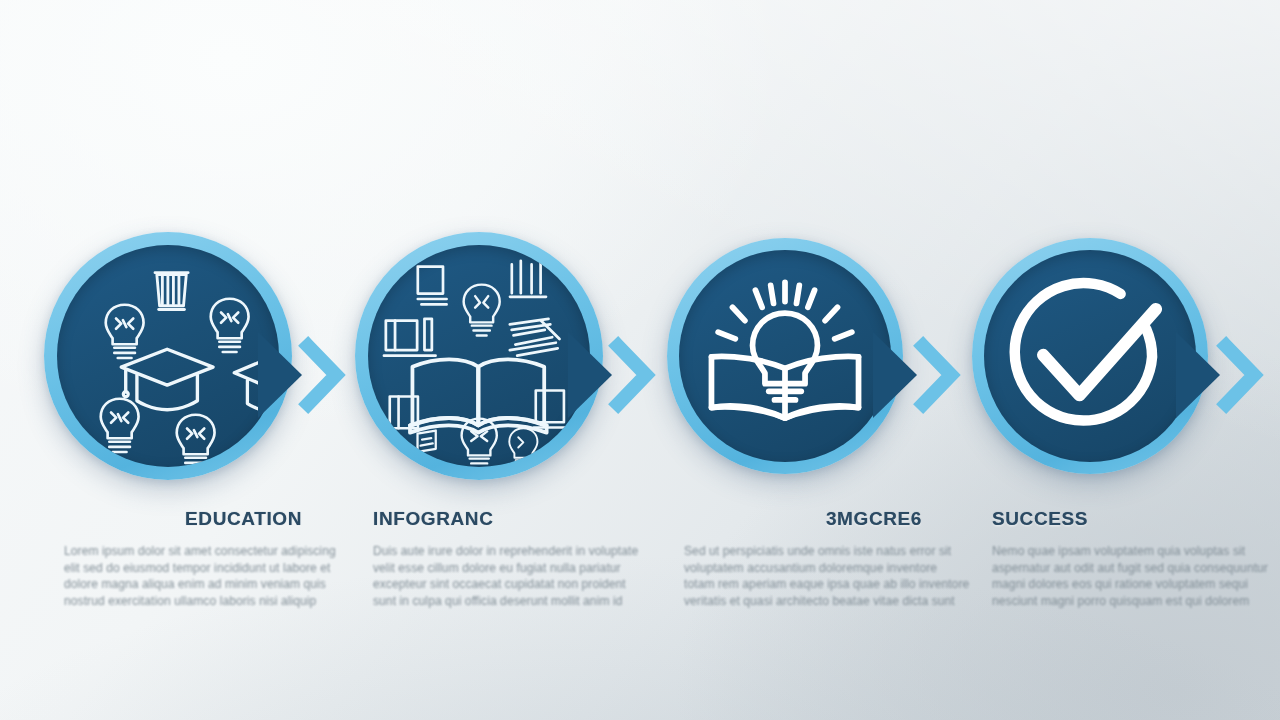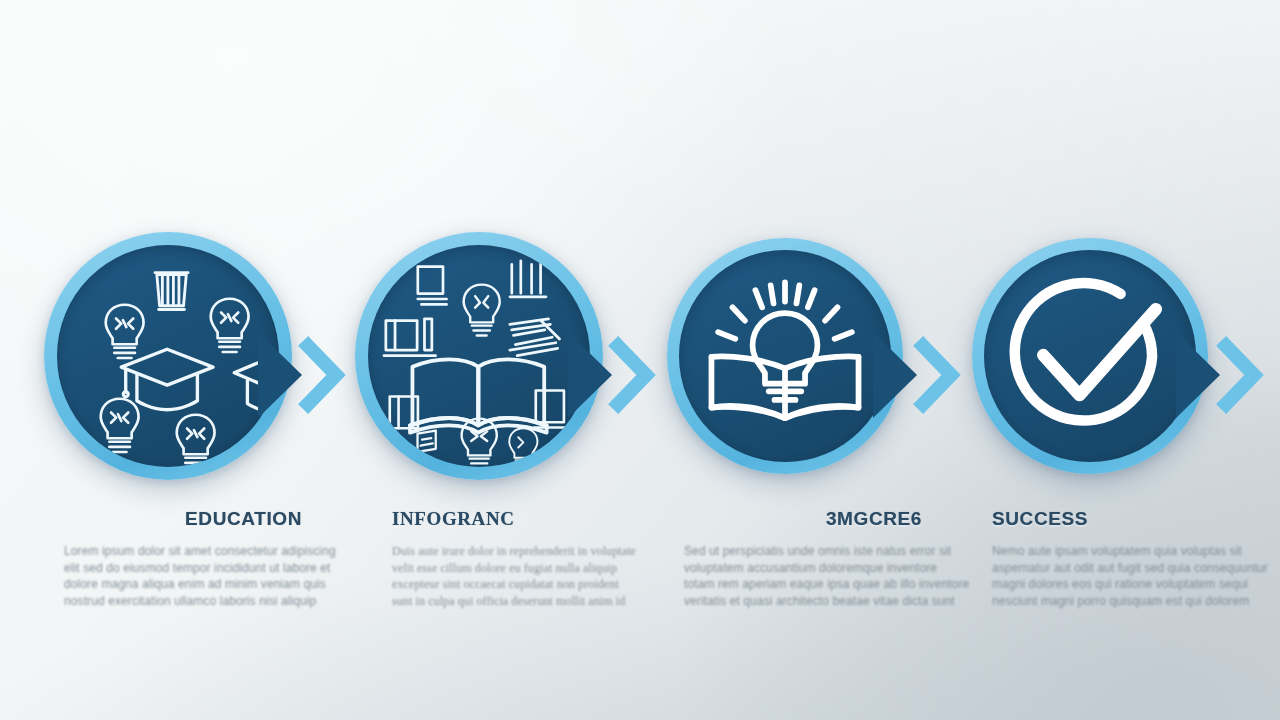--- a/index.html
+++ b/index.html
@@ -103,21 +103,21 @@
 
   .connector svg { display: block; overflow: visible; }
 
   
   .text-block {
     position: absolute;
     top: 508px;
     width: 238px;
   }
   .tb-1 { left: 64px; text-align: right;  }
-  .tb-2 { left: 392px; font-family: Liberation Serif, serif; }
+  .tb-2 { left: 373px; }
   .tb-3 { left: 684px; text-align: right; }
   .tb-4 { left: 992px; }
 
   .step-title {
     margin: 0 0 13px 0;
     font-size: 19px;
     font-weight: bold;
     letter-spacing: 0.6px;
     color: #2b4a63;
     text-transform: uppercase;
@@ -362,39 +362,39 @@
       <span>elit sed do eiusmod tempor incididunt ut labore et</span>
       <span>dolore magna aliqua enim ad minim veniam quis</span>
       <span>nostrud exercitation ullamco laboris nisi aliquip</span>
     </p>
   </div>
 
   <div class="text-block tb-2">
     <h2 class="step-title">INFOGRANC</h2>
     <p class="step-body">
       <span>Duis aute irure dolor in reprehenderit in voluptate</span>
-      <span>velit esse cillum dolore eu fugiat nulla aliquip</span>
+      <span>velit esse cillum dolore eu fugiat nulla pariatur</span>
       <span>excepteur sint occaecat cupidatat non proident</span>
       <span>sunt in culpa qui officia deserunt mollit anim id</span>
     </p>
   </div>
 
   <div class="text-block tb-3">
     <h2 class="step-title">3MGCRE6</h2>
     <p class="step-body">
       <span>Sed ut perspiciatis unde omnis iste natus error sit</span>
       <span>voluptatem accusantium doloremque inventore</span>
       <span>totam rem aperiam eaque ipsa quae ab illo inventore</span>
       <span>veritatis et quasi architecto beatae vitae dicta sunt</span>
     </p>
   </div>
 
   <div class="text-block tb-4">
     <h2 class="step-title">SUCCESS</h2>
     <p class="step-body">
-      <span>Nemo aute ipsam voluptatem quia voluptas sit</span>
+      <span>Nemo quae ipsam voluptatem quia voluptas sit</span>
       <span>aspernatur aut odit aut fugit sed quia consequuntur</span>
       <span>magni dolores eos qui ratione voluptatem sequi</span>
       <span>nesciunt magni porro quisquam est qui dolorem</span>
     </p>
   </div>
 
 </div>
 
 </body></html>

